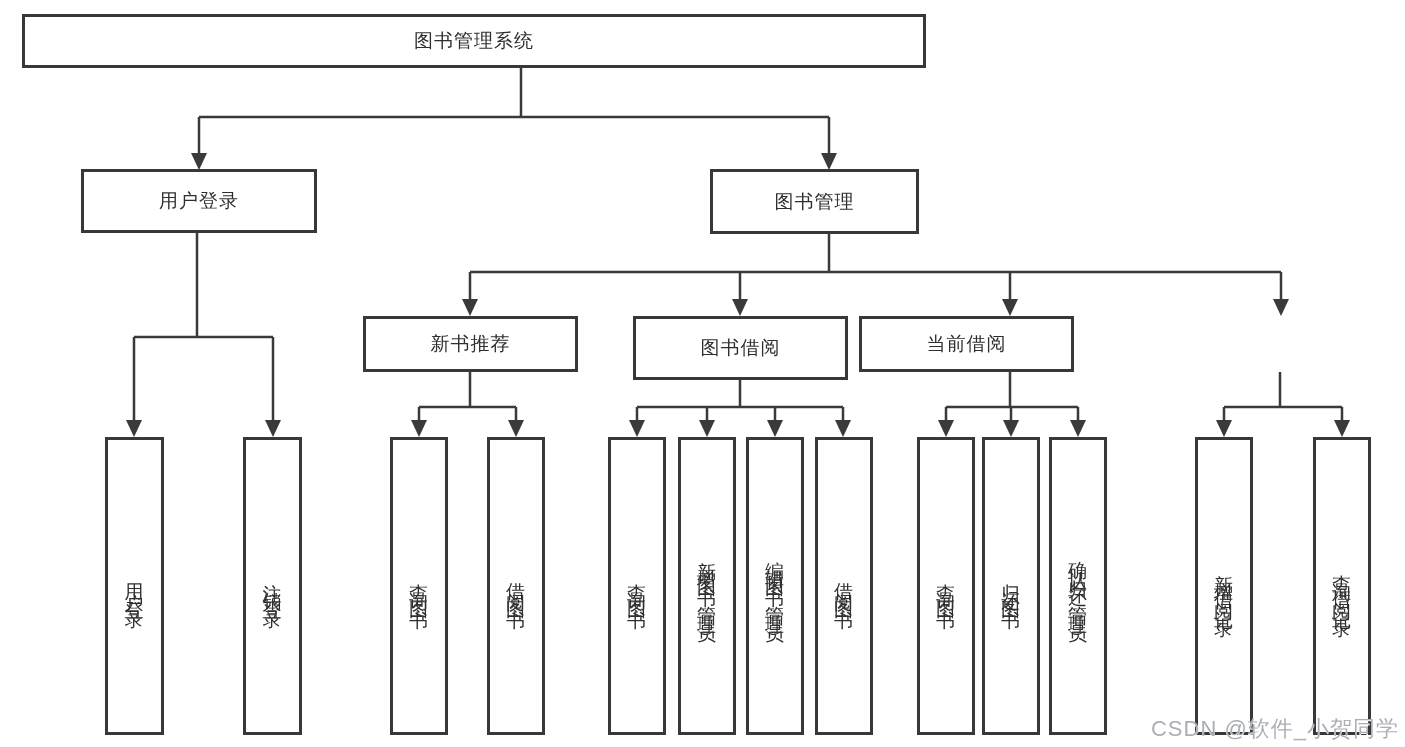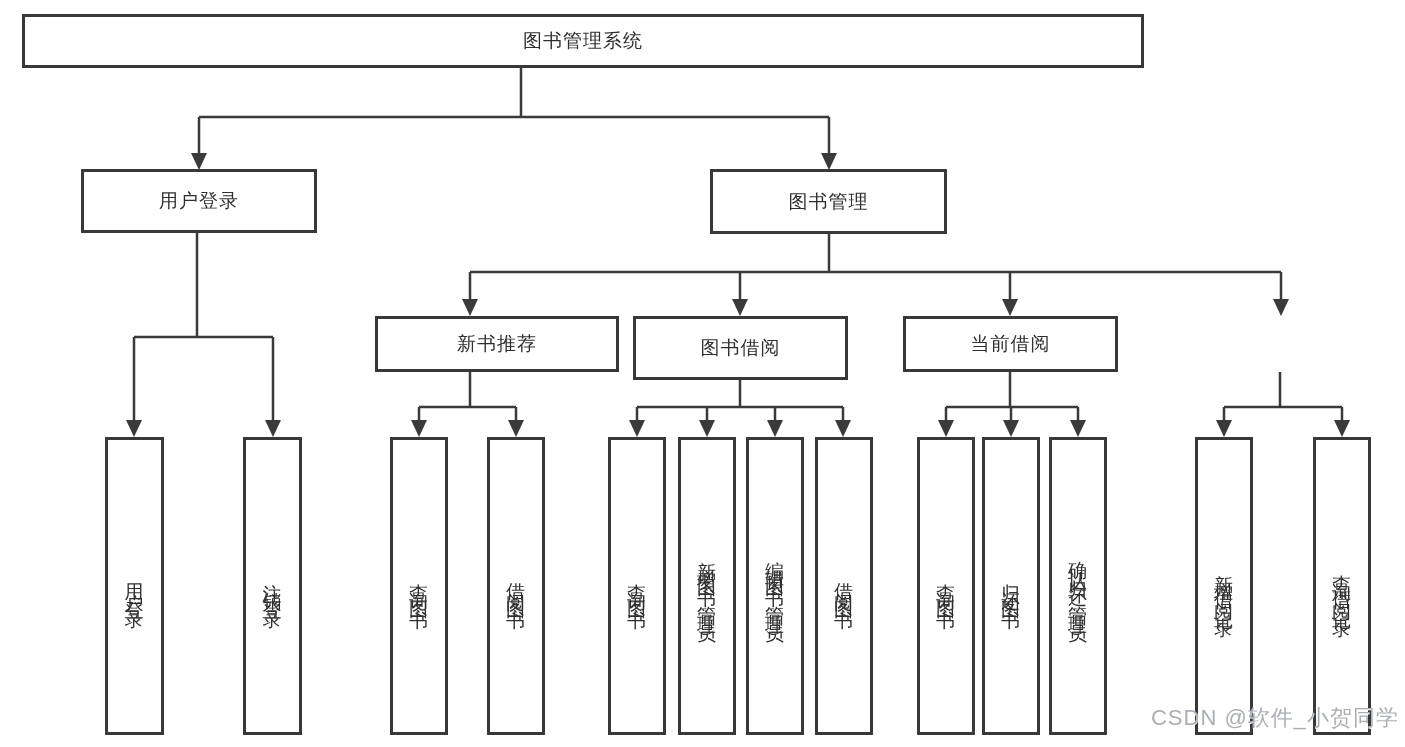--- a/index.html
+++ b/index.html
@@ -30,43 +30,43 @@
     letter-spacing:1px;
   }
   .leaf{top:437px;height:298px;}
   .leaf .label{
     writing-mode:vertical-rl;
     text-orientation:mixed;
     letter-spacing:9px;
     line-height:1;
     white-space:nowrap;
   }
-  #node-root{left:22px;top:14px;width:1122px;height:54px;}
+  #node-root{left:22px;top:14px;width:904px;height:54px;}
   #node-user-login{left:81px;top:169px;width:236px;height:64px;}
-  #node-book-mgmt{left:710px;top:169px;width:237px;height:65px;}
-  #node-recommend{left:375px;top:316px;width:244px;height:56px;}
+  #node-book-mgmt{left:710px;top:169px;width:209px;height:65px;}
+  #node-recommend{left:363px;top:316px;width:215px;height:56px;}
   #node-borrow{left:633px;top:316px;width:215px;height:64px;}
-  #node-current{left:903px;top:316px;width:215px;height:56px;}
+  #node-current{left:859px;top:316px;width:215px;height:56px;}
   #node-records{left:1173px;top:316px;width:215px;height:56px;}
   #leaf-a{left:105px;width:59px;}
   #leaf-b{left:243px;width:59px;}
   #leaf-c{left:390px;width:58px;}
   #leaf-d{left:487px;width:58px;}
   #leaf-e{left:608px;width:58px;}
   #leaf-f{left:678px;width:58px;}
   #leaf-g{left:746px;width:58px;}
   #leaf-h{left:815px;width:58px;}
   #leaf-i{left:917px;width:58px;}
   #leaf-j{left:982px;width:58px;}
   #leaf-k{left:1049px;width:58px;}
   #leaf-l{left:1195px;width:58px;}
   #leaf-m{left:1313px;width:58px;}
   .watermark{
     position:absolute;
-    right:6px;bottom:14px;
+    right:6px;bottom:3px;
     font-size:22px;
     color:var(--watermark);
     text-shadow:0 1px 0 #ffffff;
     z-index:2;
     letter-spacing:1px;
   }
 </style>
 </head>
 <body>
 

